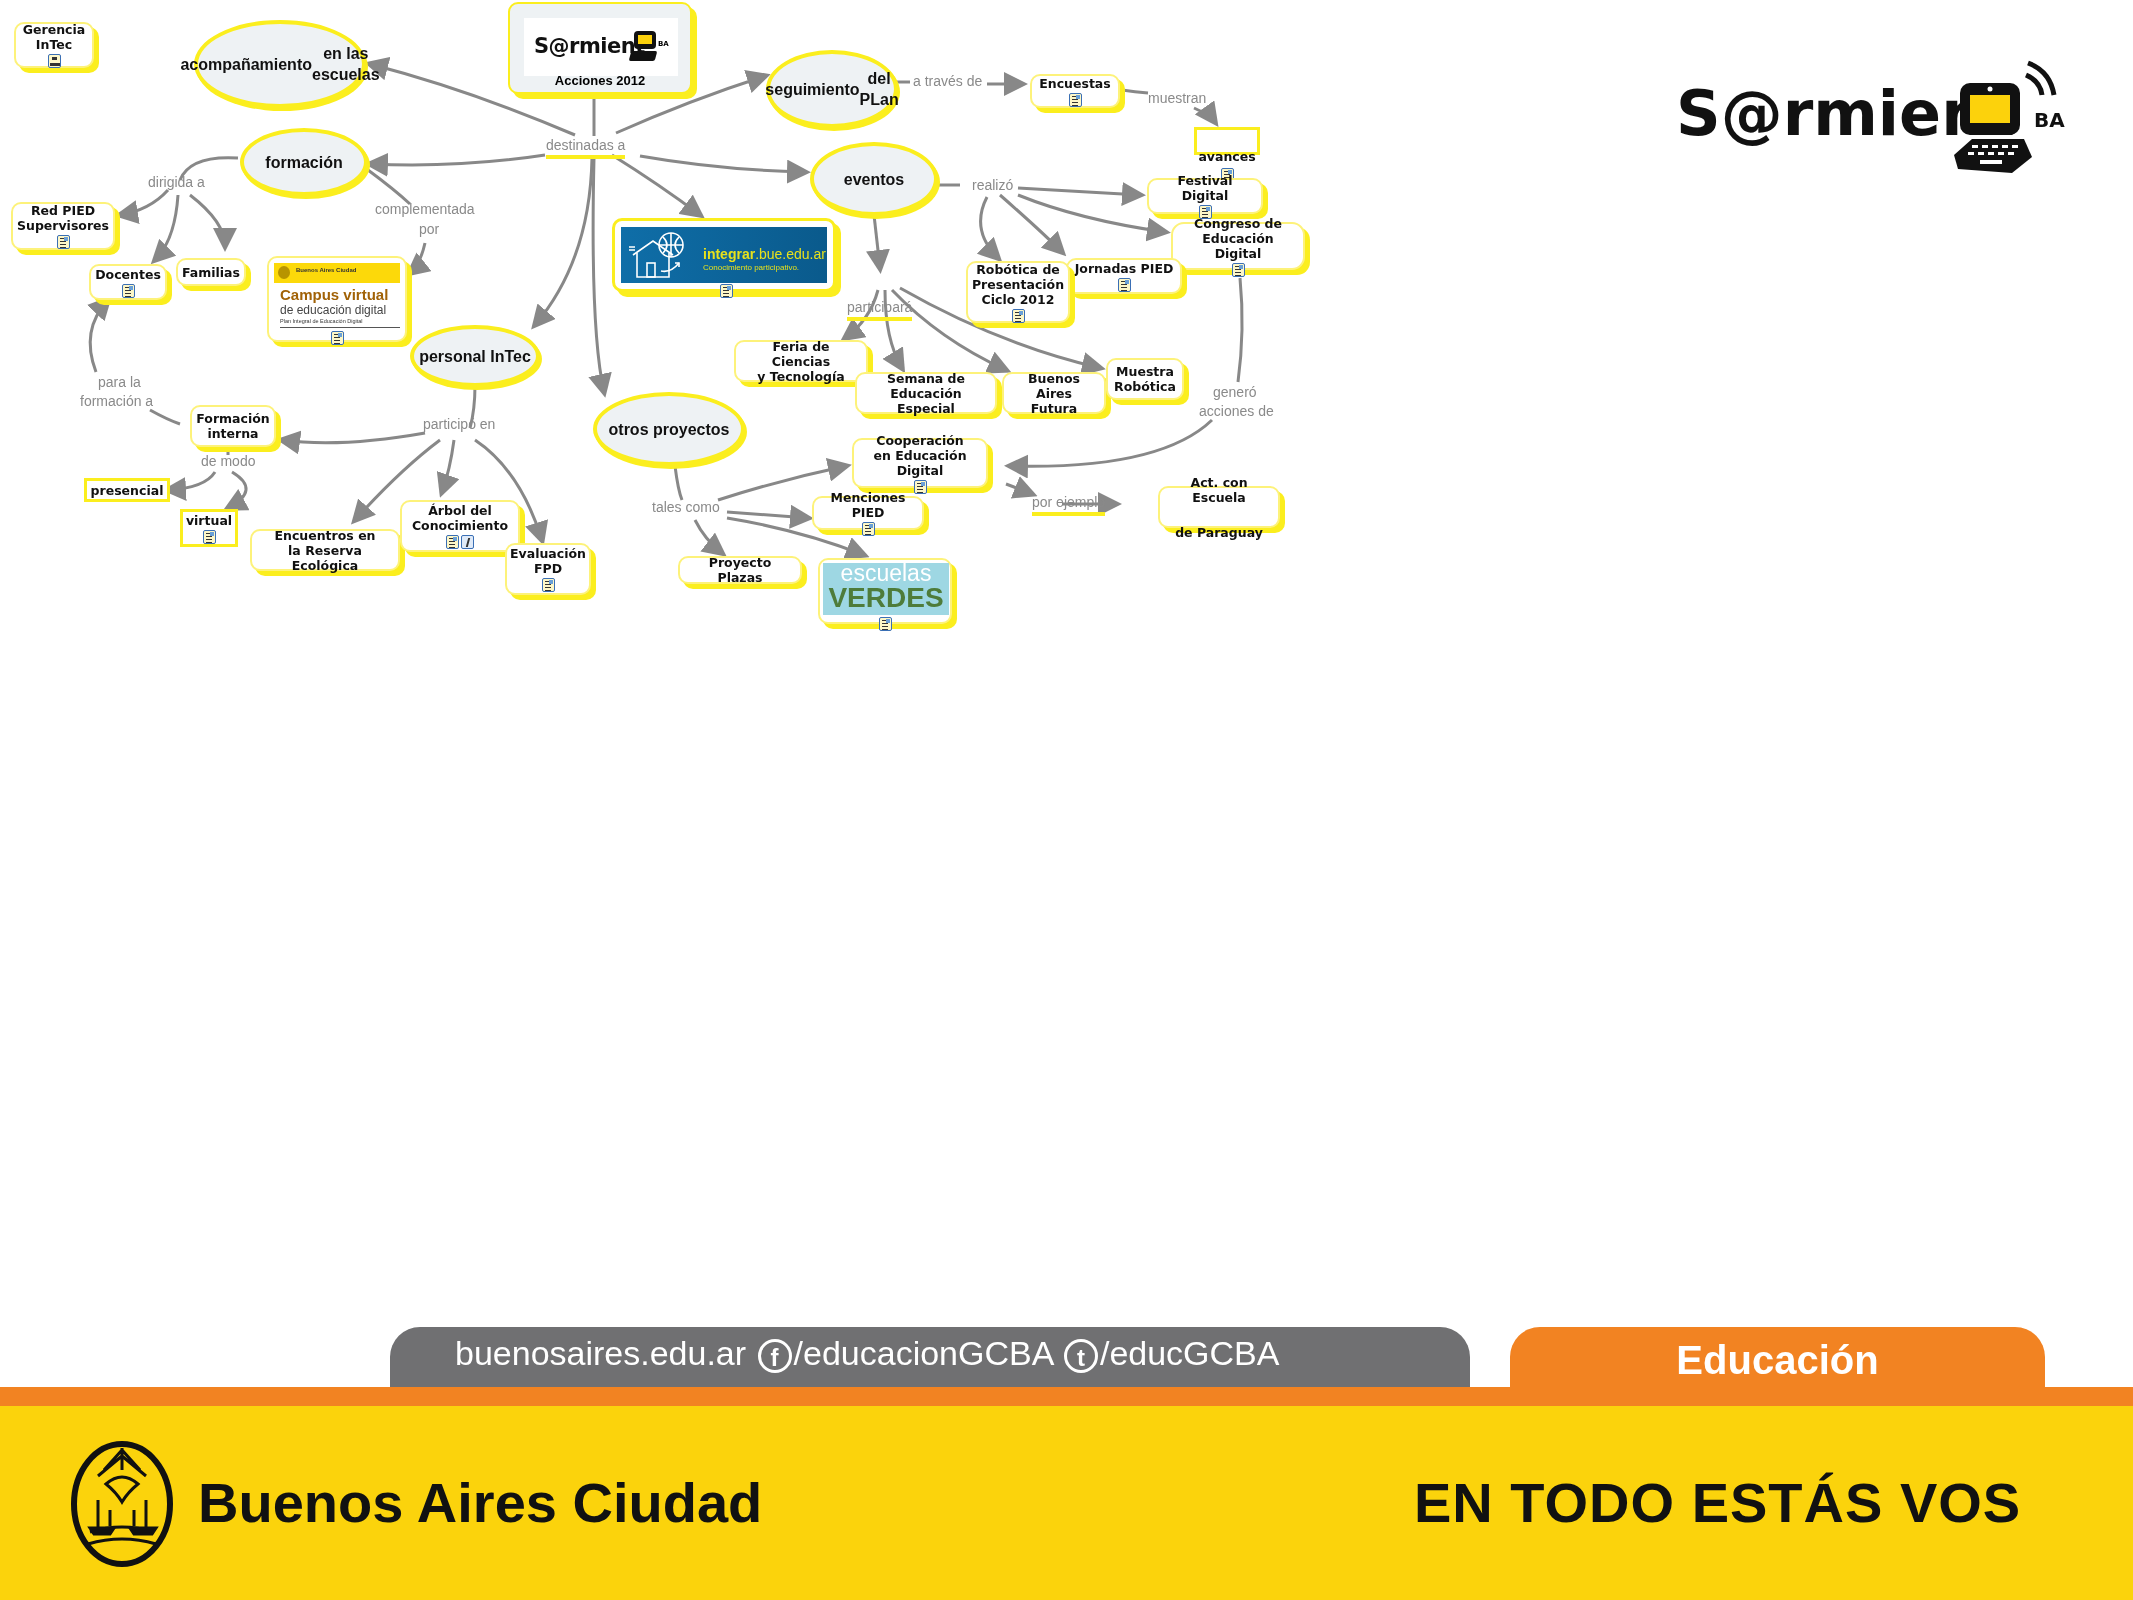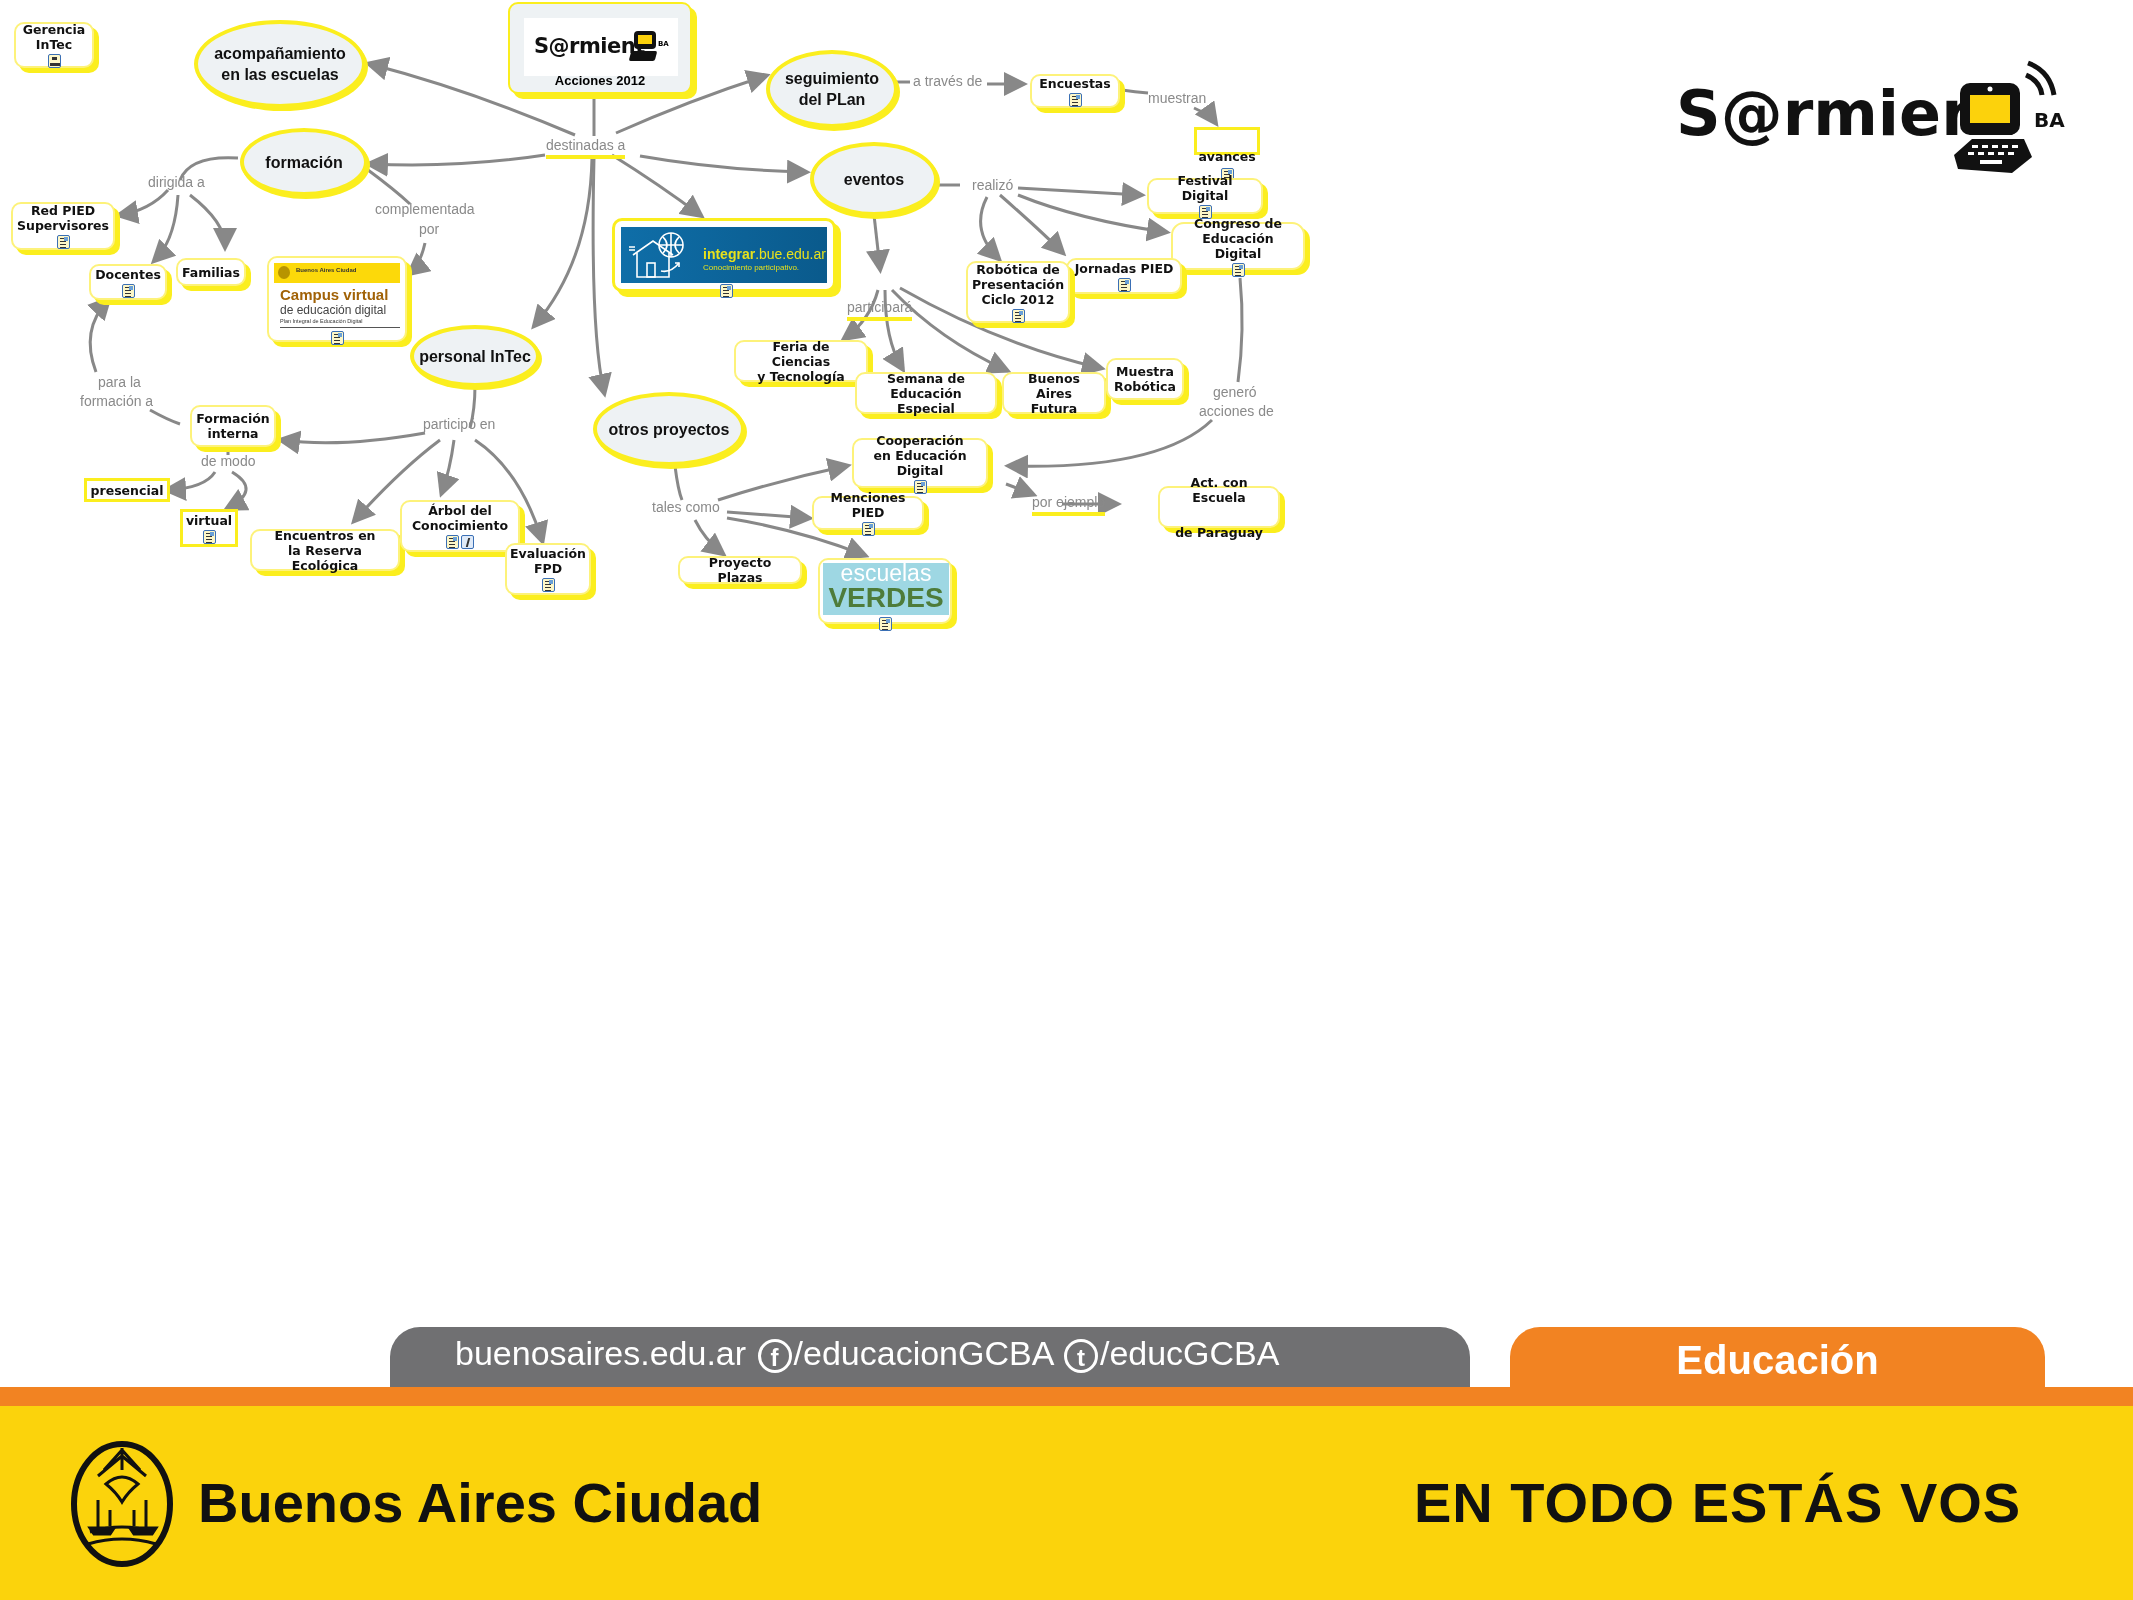--- a/index.html
+++ b/index.html
@@ -172,28 +172,28 @@
       <span class="sarm" style="position:absolute;left:10px;top:16px;font-size:21px;">S@rmient</span>
       <span style="position:absolute;left:110px;top:13px;width:22px;height:18px;background:#111;border-radius:4px;">
           <span style="position:absolute;left:4px;top:4px;width:14px;height:9px;background:#fcd20c;"></span>
         </span>
       <span style="position:absolute;left:106px;top:33px;width:26px;height:10px;background:#111;transform:skewX(-15deg);border-radius:2px;"></span>
       <span style="position:absolute;left:134px;top:22px;font-size:7px;font-weight:bold;">BA</span>
     </div>
     <div class="cap">Acciones 2012</div>
   </div>
 
-  <div class="oval" style="left:194px;top:20px;width:172px;height:88px;flex-direction:column;">
+  <div class="oval" style="left:194px;top:20px;width:172px;height:88px;flex-direction:row;">
     <span>acompañamiento</span>
     <span>en las escuelas</span>
   </div>
   <div class="oval" style="left:240px;top:128px;width:128px;height:68px;">
     <span>formación</span>
   </div>
-  <div class="oval" style="left:766px;top:50px;width:132px;height:78px;flex-direction:column;">
+  <div class="oval" style="left:766px;top:50px;width:132px;height:78px;">
     <span>seguimiento</span>
     <span>del PLan</span>
   </div>
   <div class="oval" style="left:810px;top:142px;width:128px;height:74px;">
     <span>eventos</span>
   </div>
   <div class="oval" style="left:410px;top:325px;width:130px;height:62px;">
     <span>personal InTec</span>
   </div>
   <div class="oval" style="left:593px;top:392px;width:152px;height:74px;">

